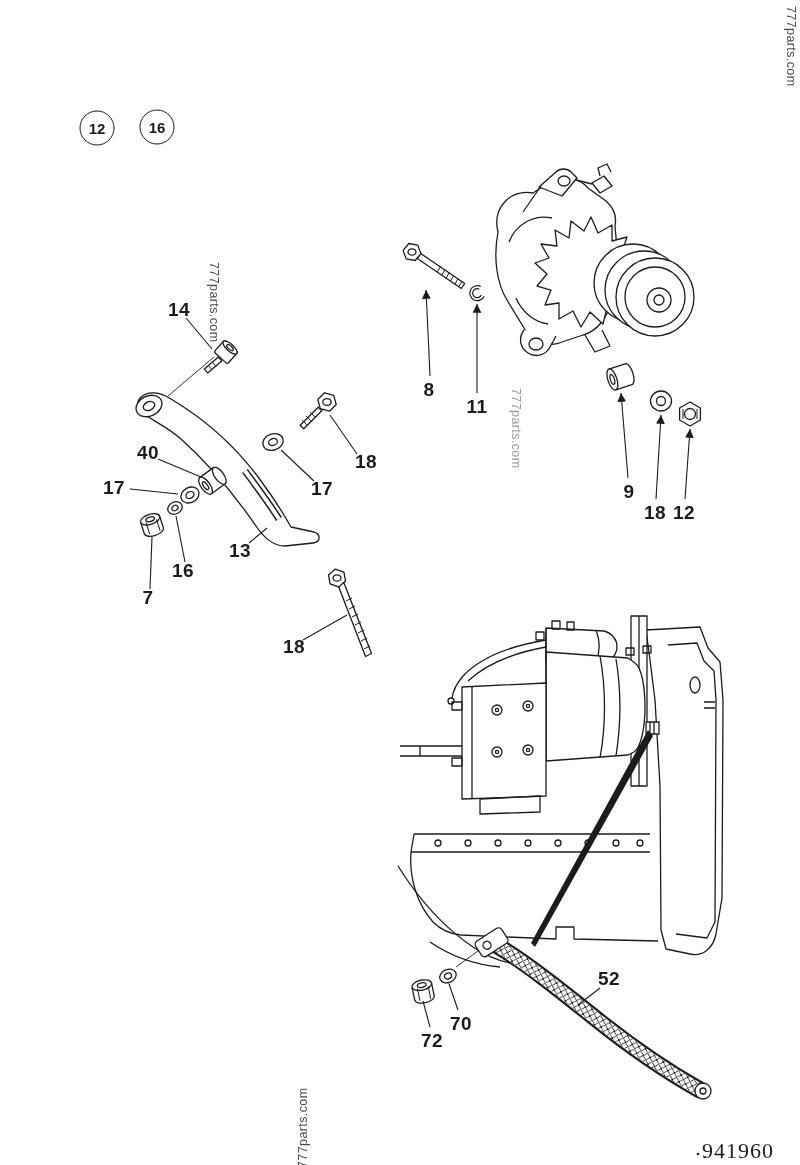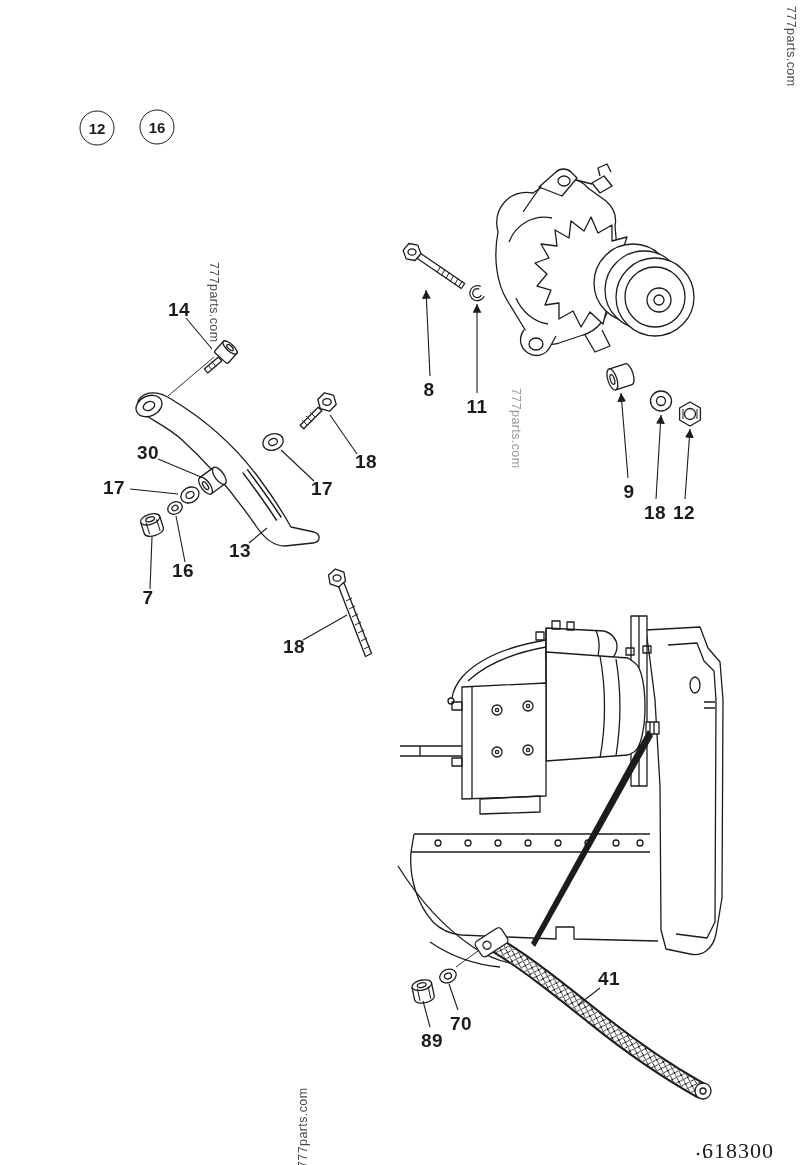--- a/index.html
+++ b/index.html
@@ -247,37 +247,37 @@
   </svg>
 
   <div class="badge" style="left:97px;top:128px">
     <span>12</span>
   </div>
   <div class="badge" style="left:157px;top:127px">
     <span>16</span>
   </div>
 
   <div class="callout" style="left:179px;top:310px">14</div>
-  <div class="callout" style="left:148px;top:453px">30</div>
+  <div class="callout" style="left:148px;top:453px">40</div>
   <div class="callout" style="left:114px;top:488px">17</div>
   <div class="callout" style="left:183px;top:571px">16</div>
   <div class="callout" style="left:148px;top:598px">7</div>
   <div class="callout" style="left:240px;top:551px">13</div>
   <div class="callout" style="left:322px;top:489px">17</div>
   <div class="callout" style="left:366px;top:462px">18</div>
   <div class="callout" style="left:294px;top:647px">18</div>
   <div class="callout" style="left:429px;top:390px">8</div>
   <div class="callout" style="left:477px;top:407px">11</div>
   <div class="callout" style="left:629px;top:492px">9</div>
   <div class="callout" style="left:655px;top:513px">18</div>
   <div class="callout" style="left:684px;top:513px">12</div>
-  <div class="callout" style="left:432px;top:1041px">89</div>
+  <div class="callout" style="left:432px;top:1041px">72</div>
   <div class="callout" style="left:461px;top:1024px">70</div>
-  <div class="callout" style="left:609px;top:979px">41</div>
+  <div class="callout" style="left:609px;top:979px">52</div>
 
   <div class="wm wm-tr">777parts.com</div>
   <div class="wm wm-left">777parts.com</div>
   <div class="wm wm-mid">777parts.com</div>
   <div class="wm wm-bottom">777parts.com</div>
 
-  <div class="docnum">618300</div>
+  <div class="docnum">941960</div>
 
 </div>
 
 </body></html>

